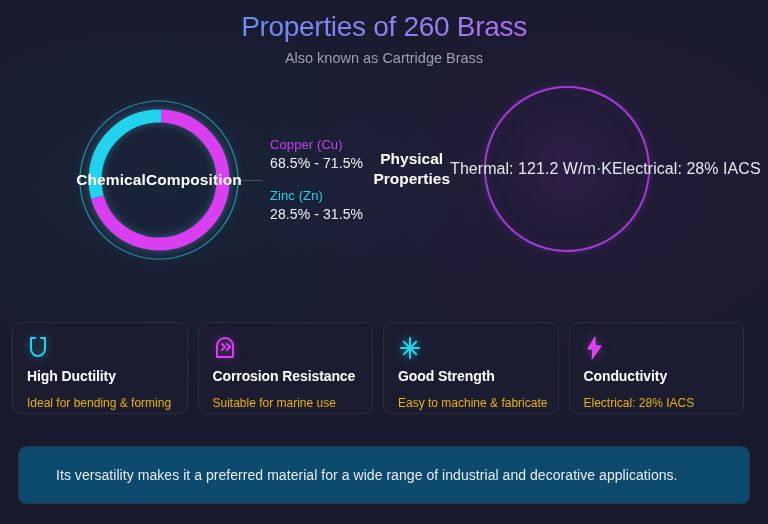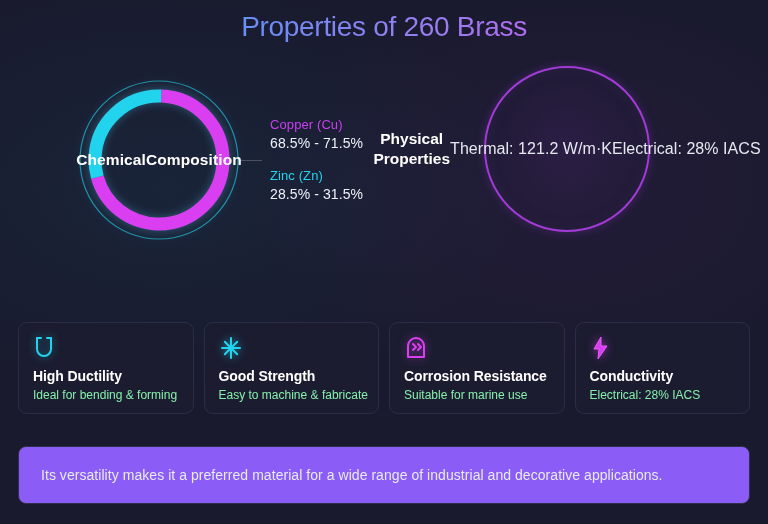--- a/index.html
+++ b/index.html
@@ -164,21 +164,21 @@
     font-size: 16px;
     color: #e6e8f0;
     line-height: 1.5;
     white-space: nowrap;
     letter-spacing: 0.05px;
   }
 
   
   .cards {
     position: absolute;
-    left: 18px;
+    left: 12px;
     top: 322px;
     width: 732px;
     display: flex;
     gap: 10px;
   }
   .card {
     width: 177px;
     height: 92px;
     background: #1b1c30;
     border: 1px solid #2b2d45;
@@ -194,54 +194,55 @@
   }
   .card-title {
     font-size: 14px;
     font-weight: bold;
     color: #ffffff;
     white-space: nowrap;
     letter-spacing: -0.1px;
   }
   .card-desc {
     font-size: 12px;
-    color: #86efac;
-    margin-top: 4px;
+    color: #eab308;
+    margin-top: 12px;
     white-space: nowrap;
   }
 
   
   .footer {
     position: absolute;
     left: 18px;
     top: 446px;
     width: 732px;
     height: 58px;
-    background: #8b5cf6;
+    background: #0c4a6e;
     border: 1px solid #2e3049;
     border-radius: 8px;
     display: flex;
     align-items: center;
-    padding-left: 22px;
+    padding-left: 37px;
   }
   .footer-text {
     font-size: 14px;
     color: #e9ebf2;
     letter-spacing: 0.05px;
   }
 </style>
 </head>
 <body>
 
 <div class="bg-wash"></div>
 
 <div class="page">
 
   <div class="header">
     <div class="title">Properties of 260 Brass</div>
+    <div class="subtitle">Also known as Cartridge Brass</div>
   </div>
 
   <div class="visual-row">
 
     <div class="donut-block">
       <div class="donut-wrap">
         <svg class="donut-svg" viewBox="0 0 166 166">
 
           <circle cx="83" cy="83" r="79" fill="none" stroke="#22d3ee" stroke-width="1.2" opacity="0.62"></circle>
 
@@ -288,47 +289,47 @@
           <path d="M4 3 V14 a7 7 0 0 0 14 0 V3" stroke="#22d3ee" stroke-width="2" stroke-linecap="round" fill="none"></path>
           <path d="M4 3 h4 M14 3 h4" stroke="#22d3ee" stroke-width="2" stroke-linecap="round"></path>
         </svg>
       </span>
       <div class="card-title">High Ductility</div>
       <div class="card-desc">Ideal for bending &amp; forming</div>
     </div>
 
     <div class="card">
       <span class="card-icon">
+        <svg width="24" height="26" viewBox="0 0 24 26" fill="none" style="filter: drop-shadow(0 0 4px rgba(217,63,240,0.55));">
+          <path d="M4 22 V11 a8 8 0 0 1 16 0 V22 Z" stroke="#d93ff0" stroke-width="2" stroke-linejoin="round" fill="none"></path>
+          <path d="M9 9 l3 3 l-3 3" stroke="#d93ff0" stroke-width="2" stroke-linecap="round" stroke-linejoin="round" fill="none"></path>
+          <path d="M14 9 l3 3 l-3 3" stroke="#d93ff0" stroke-width="2" stroke-linecap="round" stroke-linejoin="round" fill="none"></path>
+        </svg>
+      </span>
+      <div class="card-title">Corrosion Resistance</div>
+      <div class="card-desc">Suitable for marine use</div>
+    </div>
+
+    <div class="card">
+      <span class="card-icon">
         <svg width="24" height="26" viewBox="0 0 24 26" fill="none" style="filter: drop-shadow(0 0 5px rgba(34,211,238,0.6));">
           <g stroke="#22d3ee" stroke-width="2" stroke-linecap="round">
             <path d="M12 3 V23"></path>
             <path d="M3 13 H21"></path>
             <path d="M5.8 6.8 L18.2 19.2"></path>
             <path d="M18.2 6.8 L5.8 19.2"></path>
           </g>
         </svg>
       </span>
       <div class="card-title">Good Strength</div>
       <div class="card-desc">Easy to machine &amp; fabricate</div>
     </div>
 
     <div class="card">
       <span class="card-icon">
-        <svg width="24" height="26" viewBox="0 0 24 26" fill="none" style="filter: drop-shadow(0 0 4px rgba(217,63,240,0.55));">
-          <path d="M4 22 V11 a8 8 0 0 1 16 0 V22 Z" stroke="#d93ff0" stroke-width="2" stroke-linejoin="round" fill="none"></path>
-          <path d="M9 9 l3 3 l-3 3" stroke="#d93ff0" stroke-width="2" stroke-linecap="round" stroke-linejoin="round" fill="none"></path>
-          <path d="M14 9 l3 3 l-3 3" stroke="#d93ff0" stroke-width="2" stroke-linecap="round" stroke-linejoin="round" fill="none"></path>
-        </svg>
-      </span>
-      <div class="card-title">Corrosion Resistance</div>
-      <div class="card-desc">Suitable for marine use</div>
-    </div>
-
-    <div class="card">
-      <span class="card-icon">
         <svg width="20" height="26" viewBox="0 0 20 26" fill="none" style="filter: drop-shadow(0 0 5px rgba(217,63,240,0.6));">
           <path d="M11 2 L4 14 h5 l-1 10 L17 11 h-6 Z" fill="#d93ff0" stroke="#e85cfa" stroke-width="1" stroke-linejoin="round"></path>
         </svg>
       </span>
       <div class="card-title">Conductivity</div>
       <div class="card-desc">Electrical: 28% IACS</div>
     </div>
 
   </div>
 

